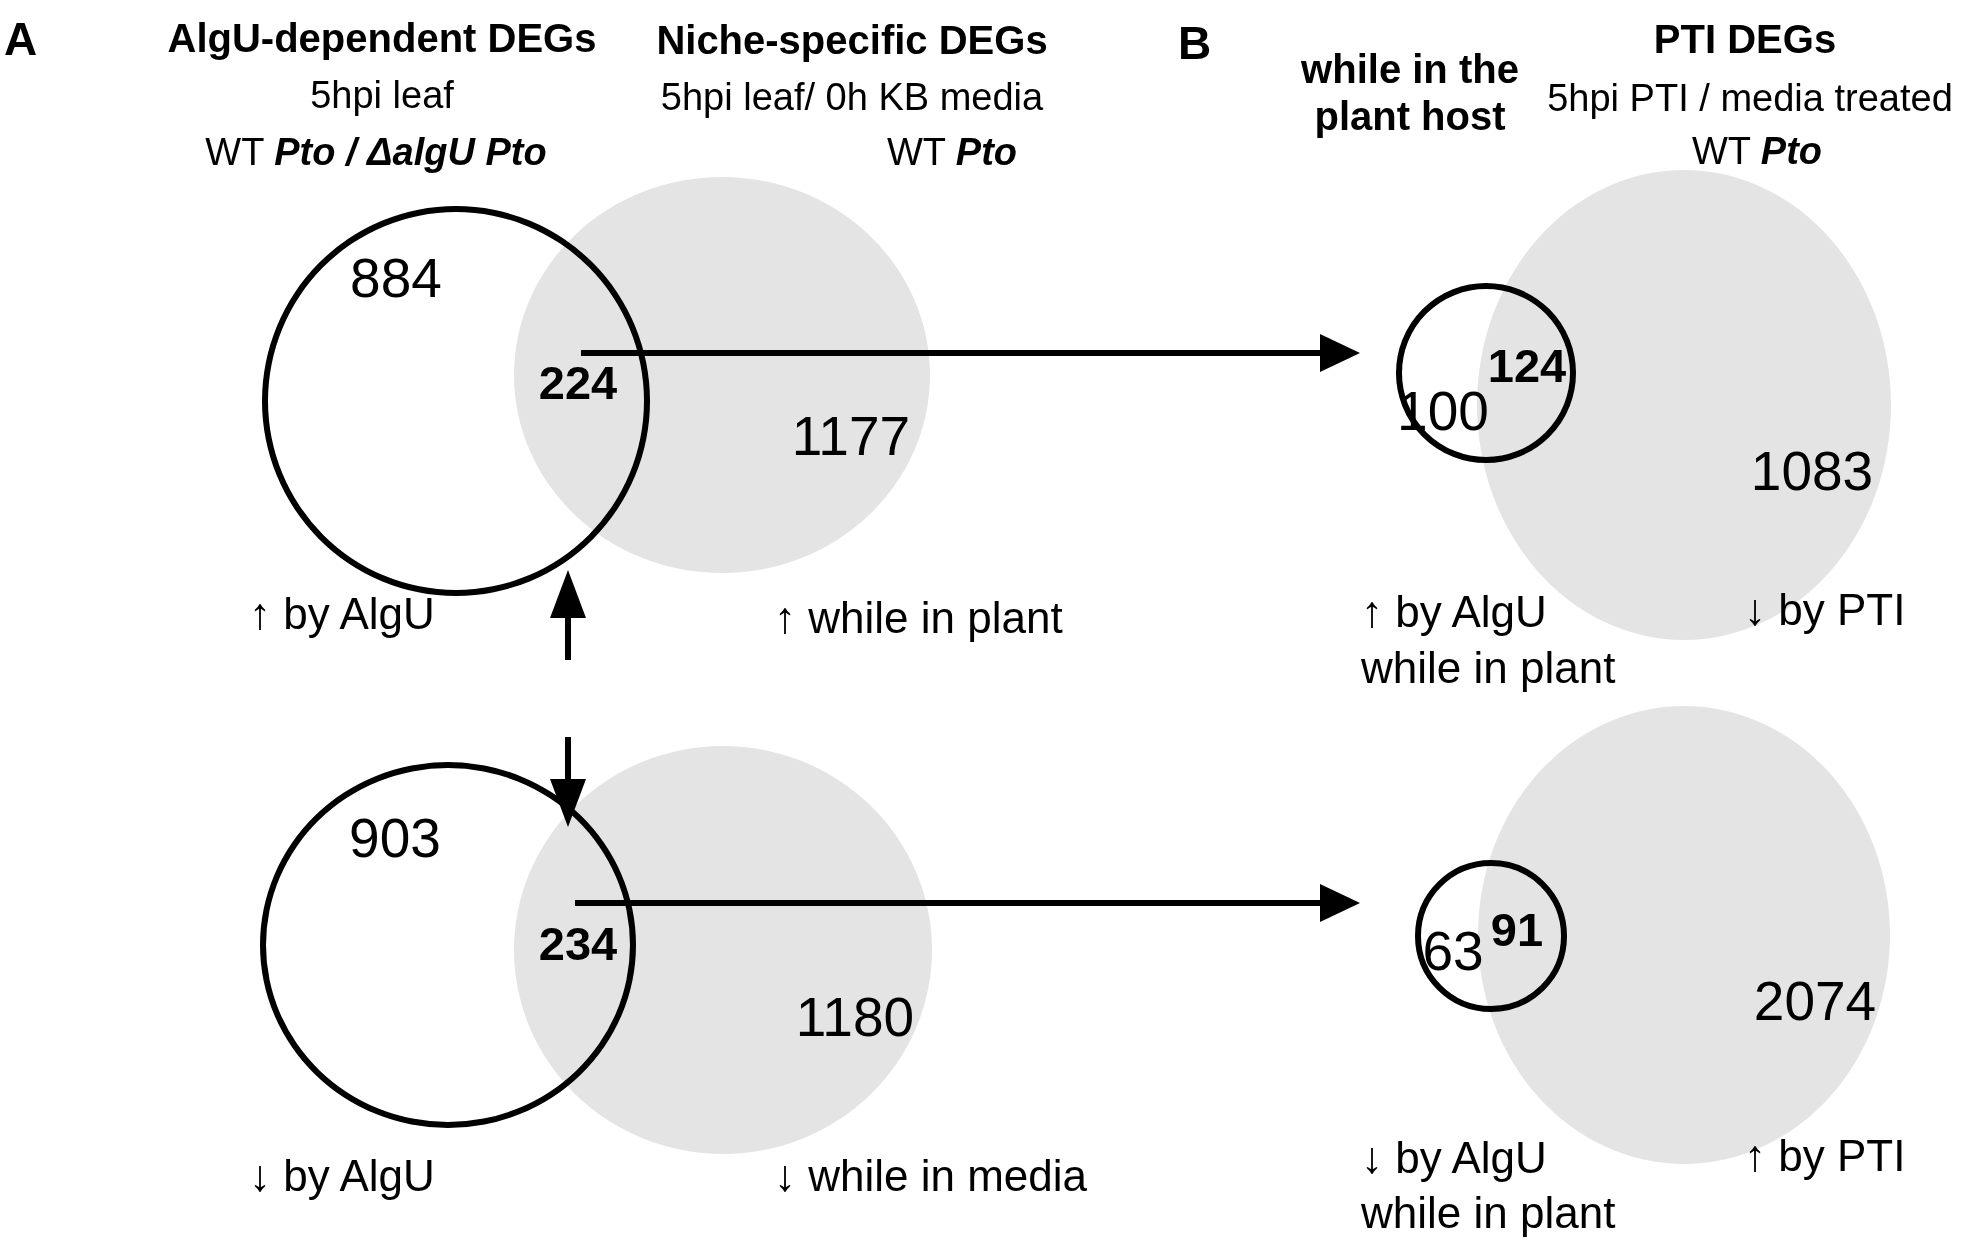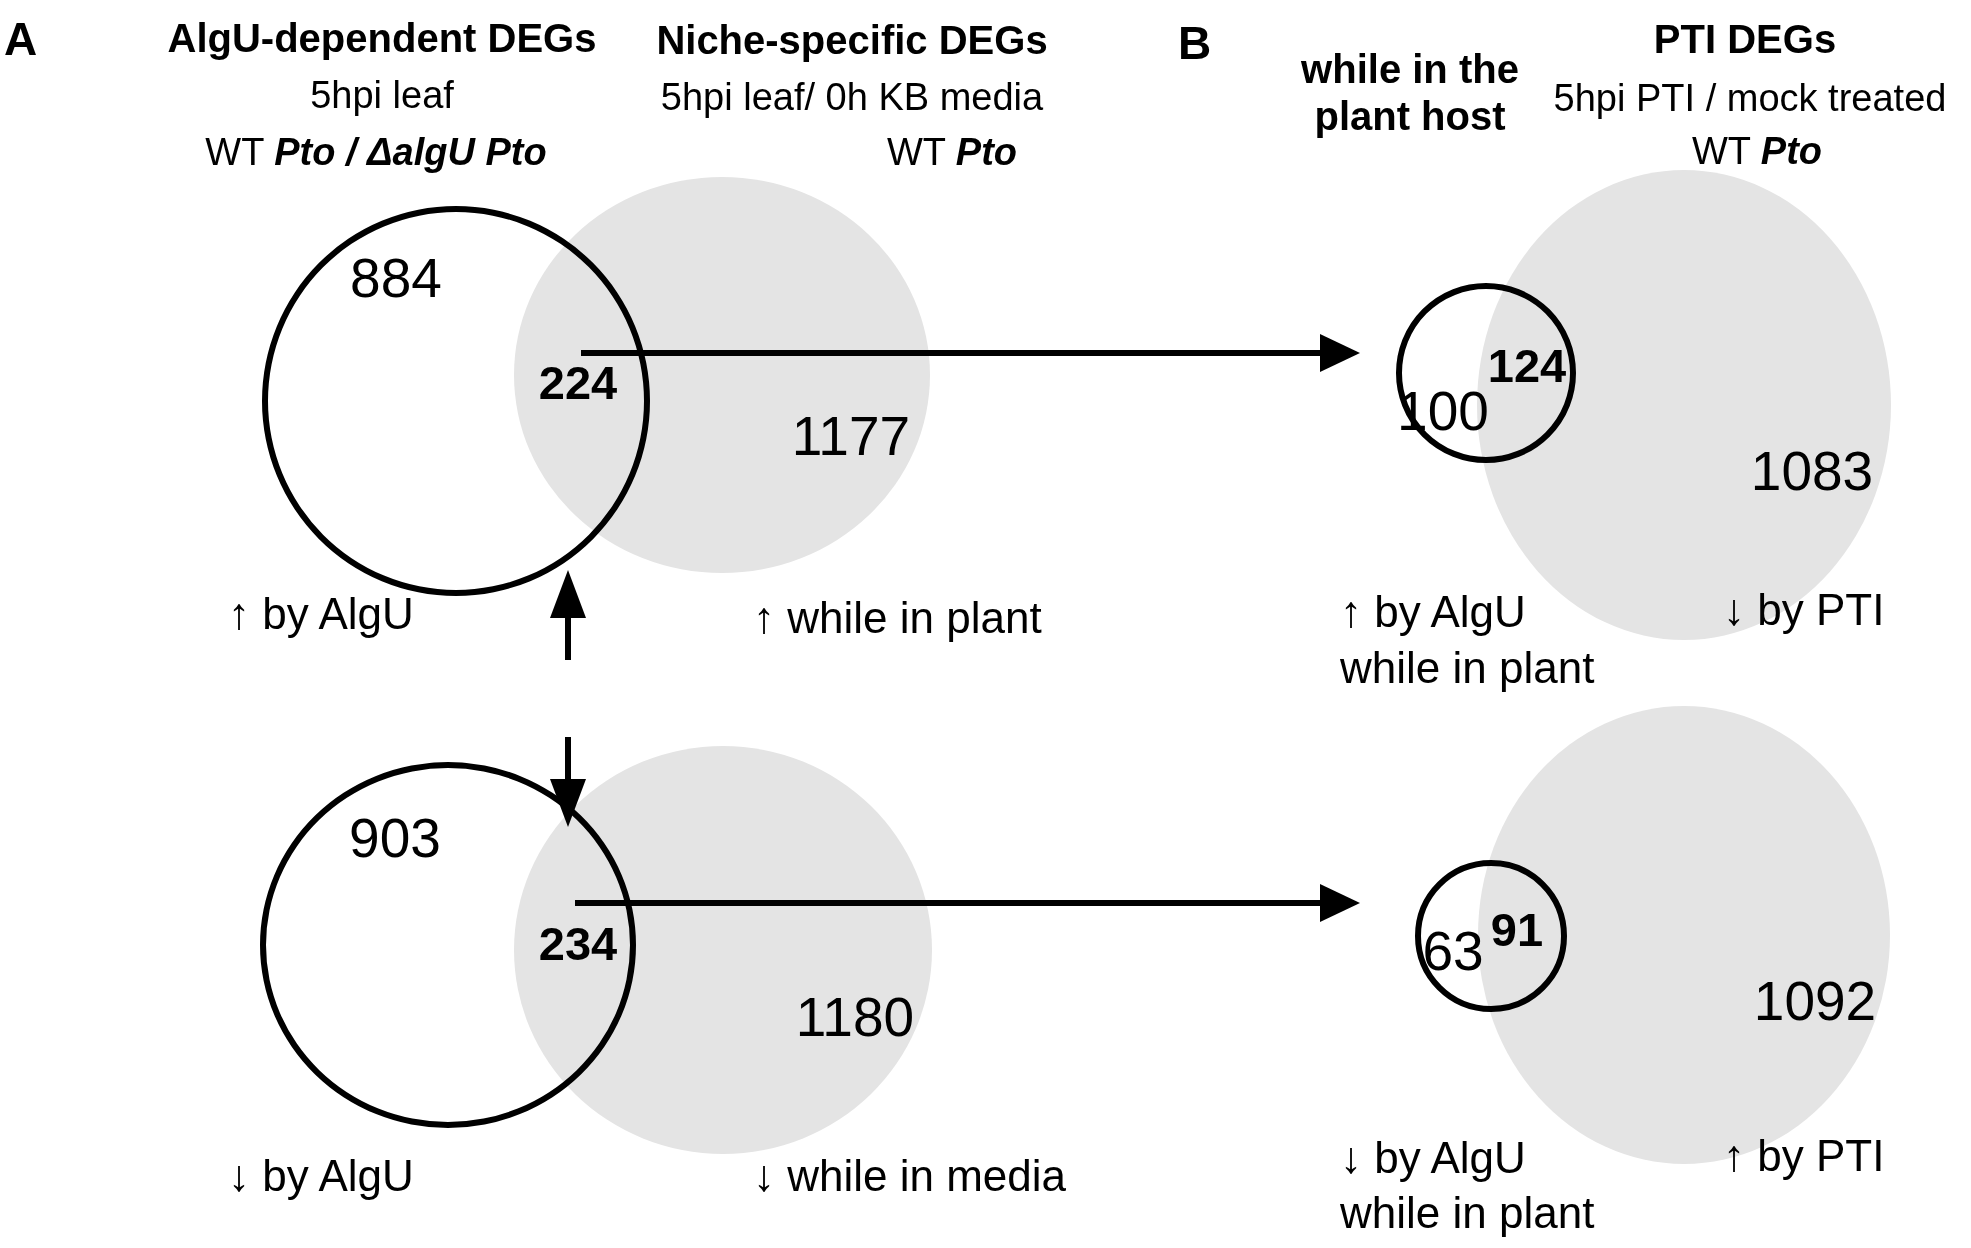--- a/index.html
+++ b/index.html
@@ -19,21 +19,21 @@
   .ring{
     border:6px solid #000;
     border-radius:50%;
     box-sizing:border-box;
     background:transparent;
   }
   .arrows{left:0;top:0;pointer-events:none;}
   .arrows line{stroke:#000;stroke-width:6;}
   .arrows polygon{fill:#000;stroke:none;}
   .ctr{transform:translate(-50%,-50%);white-space:nowrap;}
-  .lft{transform:translateY(-50%);white-space:nowrap;}
+  .lft{transform:translateY(-50%);white-space:nowrap;margin-left:21px;}
   .panel-letter{font-size:46px;font-weight:bold;}
   .hdr{font-size:40px;font-weight:bold;}
   .sub{font-size:38px;}
   .num{font-size:55px;text-align:right;}
   .num-b{font-size:47px;font-weight:bold;}
   .lbl{font-size:44px;}
   .cap{font-size:42px;font-weight:bold;}
   .it{font-style:italic;font-weight:bold;}
 </style>
 </head>
@@ -92,32 +92,32 @@
 
   <div class="abs lft lbl" style="left:228px;top:1176px">↓ by AlgU</div>
   <div class="abs lft lbl" style="left:753px;top:1176px">↓ while in media</div>
 
   <div class="abs panel-letter" style="left:1178px;top:16px">B</div>
 
   <div class="abs ctr hdr" style="left:1410px;top:69px">while in the</div>
   <div class="abs ctr hdr" style="left:1410px;top:116px">plant host</div>
 
   <div class="abs ctr hdr" style="left:1745px;top:39px">PTI DEGs</div>
-  <div class="abs ctr sub" style="left:1750px;top:98px">5hpi PTI / mock treated</div>
+  <div class="abs ctr sub" style="left:1750px;top:98px">5hpi PTI / media treated</div>
   <div class="abs ctr sub" style="left:1757px;top:151px"><span>WT </span><span class="it">Pto</span></div>
 
   <div class="abs ctr num" style="left:1443px;top:411px">100</div>
   <div class="abs ctr num-b" style="left:1527px;top:365px">124</div>
   <div class="abs ctr num" style="left:1812px;top:471px">1083</div>
 
   <div class="abs lft lbl" style="left:1340px;top:612px">↑ by AlgU</div>
   <div class="abs lft lbl" style="left:1340px;top:668px">while in plant</div>
   <div class="abs lft lbl" style="left:1723px;top:610px">↓ by PTI</div>
 
   <div class="abs ctr num" style="left:1453px;top:951px">63</div>
   <div class="abs ctr num-b" style="left:1517px;top:929px">91</div>
-  <div class="abs ctr num" style="left:1815px;top:1001px">1092</div>
+  <div class="abs ctr num" style="left:1815px;top:1001px">2074</div>
 
   <div class="abs lft lbl" style="left:1340px;top:1158px">↓ by AlgU</div>
   <div class="abs lft lbl" style="left:1340px;top:1213px">while in plant</div>
   <div class="abs lft lbl" style="left:1723px;top:1156px">↑ by PTI</div>
 
 </div>
 
 </body></html>

